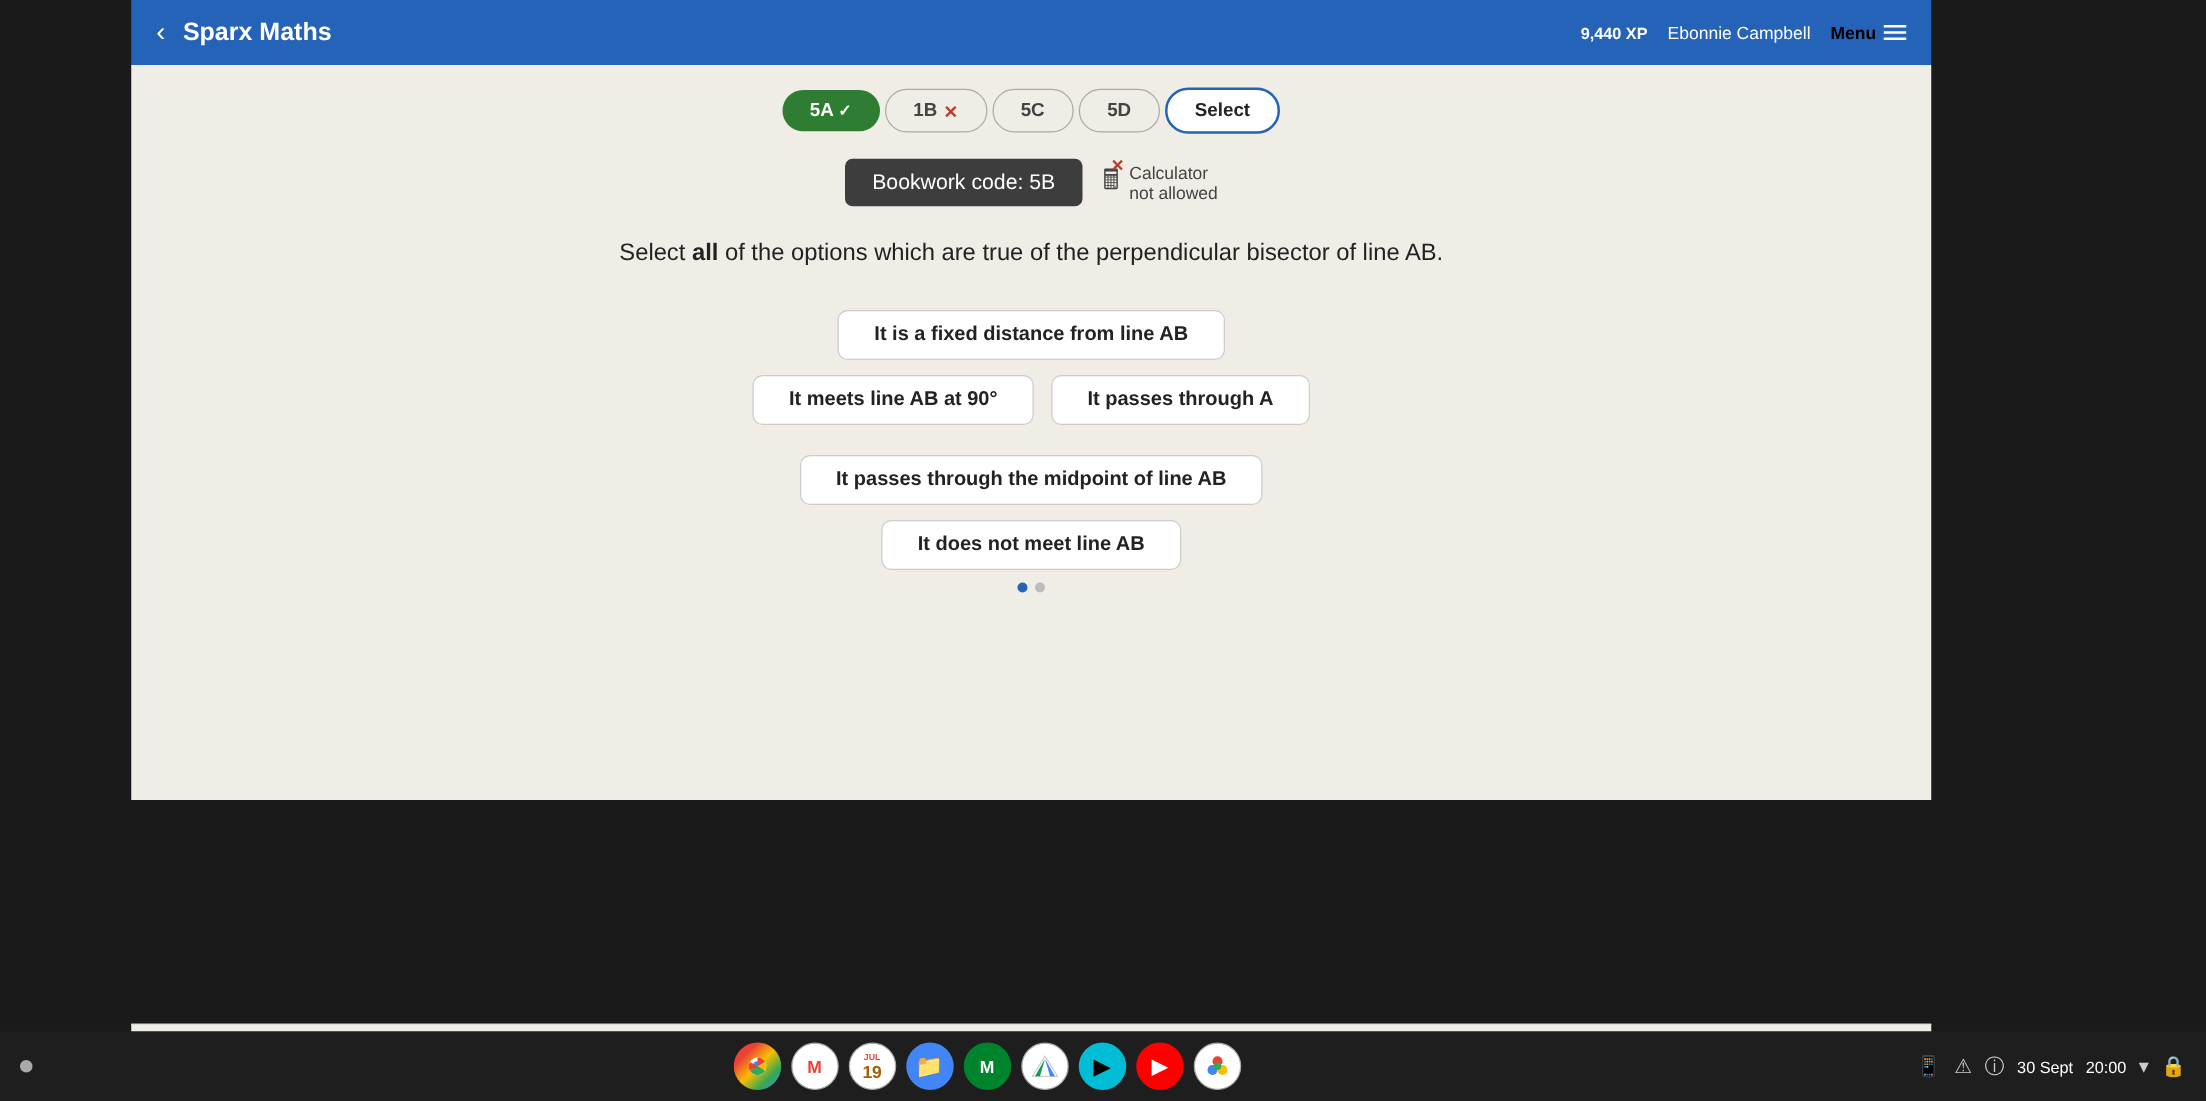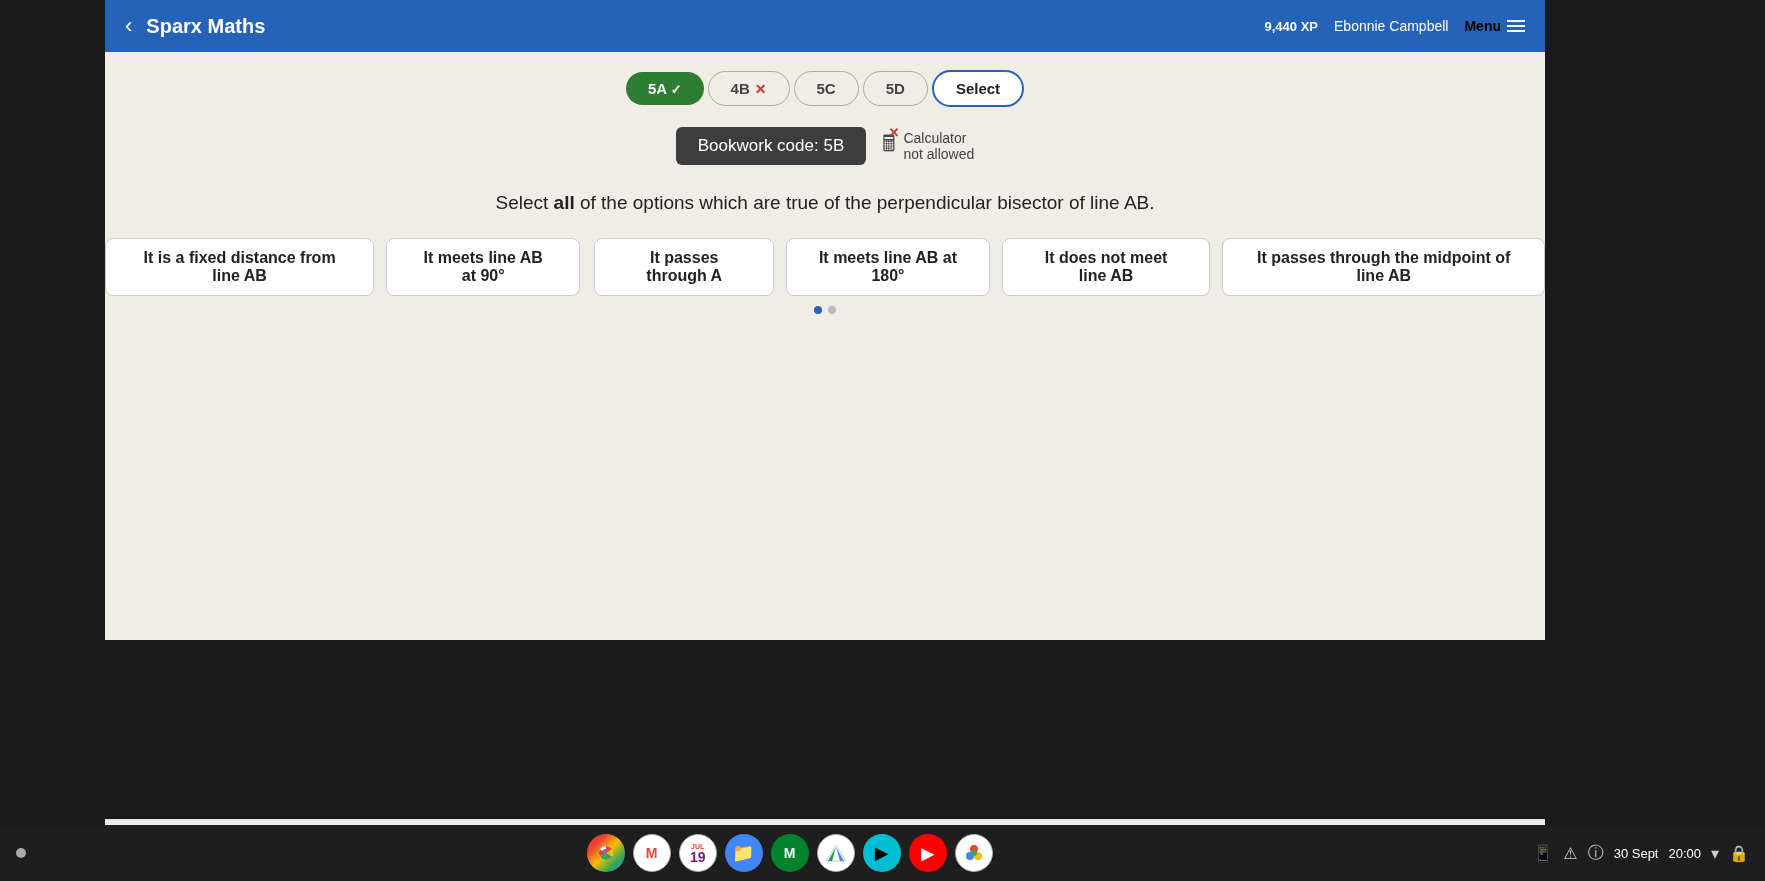--- a/index.html
+++ b/index.html
@@ -174,23 +174,23 @@
       text-align: center;
       max-width: 900px;
       line-height: 1.5;
     }
     .question-text strong {
       font-weight: 900;
     }
 
     
     .options-container {
-      margin-top: 20px;
-      display: flex;
-      flex-direction: row;
+      margin-top: 30px;
+      display: flex;
+      flex-direction: column;
       align-items: center;
       gap: 12px;
     }
     .options-row {
       display: flex;
       gap: 14px;
       justify-content: center;
     }
     .option-btn {
       background: white;
@@ -343,21 +343,21 @@
 </div>
 
 <div class="main-content">
 
   <div class="tab-bar">
     <button class="tab tab-5a">
       <span>5A</span>
       <span class="checkmark"> ✓</span>
     </button>
     <button class="tab tab-5b">
-      <span>4B</span>
+      <span>1B</span>
       <span class="x-mark">✕</span>
     </button>
     <button class="tab tab-5c">5C</button>
     <button class="tab tab-5d">5D</button>
     <button class="tab tab-summary">Select</button>
   </div>
 
   <div class="bookwork-bar">
     <span class="bookwork-code">Bookwork code: 5B</span>
     <div class="calculator-status">
@@ -381,29 +381,28 @@
     <div class="options-row">
       <button class="option-btn">It is a fixed distance from line AB</button>
     </div>
 
     <div class="options-row">
       <button class="option-btn">It meets line AB at 90°</button>
       <button class="option-btn">It passes through A</button>
     </div>
 
     <div class="options-row">
-      <button class="option-btn">It meets line AB at 180°</button>
+    </div>
+
+    <div class="options-row">
+      <button class="option-btn">It passes through the midpoint of line AB</button>
     </div>
 
     <div class="options-row">
       <button class="option-btn">It does not meet line AB</button>
-    </div>
-
-    <div class="options-row">
-      <button class="option-btn">It passes through the midpoint of line AB</button>
     </div>
   </div>
 
   <div class="page-dots">
     <div class="dot active"></div>
     <div class="dot"></div>
   </div>
 </div>
 
 <div class="bottom-bar">
@@ -431,21 +430,21 @@
         <path d="M17.06 7.5 A7 7 0 0 1 17.06 14.5 L11 11 Z" fill="#fbbc04"></path>
         <path d="M17.06 14.5 A7 7 0 0 1 4.94 14.5 L11 11 Z" fill="#34a853"></path>
         <path d="M4.94 14.5 A7 7 0 0 1 4.94 7.5 L11 11 Z" fill="#ea4335"></path>
       </svg>
     </div>
 
     <div class="taskbar-app" style="background:#fff; border:1px solid #aaa; font-size:14px; font-weight:900; color:#ea4335;">M</div>
 
     <div class="taskbar-app" style="background:#fff; border:1px solid #aaa; font-size:10px; color:#1a73e8; font-weight:700; display:flex; flex-direction:column; align-items:center; justify-content:center;">
       <span style="font-size:7px; color:#ea4335; text-transform:uppercase;">Jul</span>
-      <span style="font-size:14px; color:#701a75; font-weight:900; line-height:1;">19</span>
+      <span style="font-size:14px; color:#a16207; font-weight:900; line-height:1;">19</span>
     </div>
 
     <div class="taskbar-app app-files" style="font-size:18px;">📁</div>
 
     <div class="taskbar-app" style="background:#00832d; font-size:14px; color:white; font-weight:700;">M</div>
 
     <div class="taskbar-app" style="background:#fff; border:1px solid #aaa; font-size:0;">
       <svg width="22" height="22" viewBox="0 0 22 22">
         <polygon points="11,3 21,19 1,19" fill="none" stroke="#ccc" stroke-width="1"></polygon>
         <polygon points="11,5 7,19 3,19 11,5" fill="#0f9d58"></polygon>

